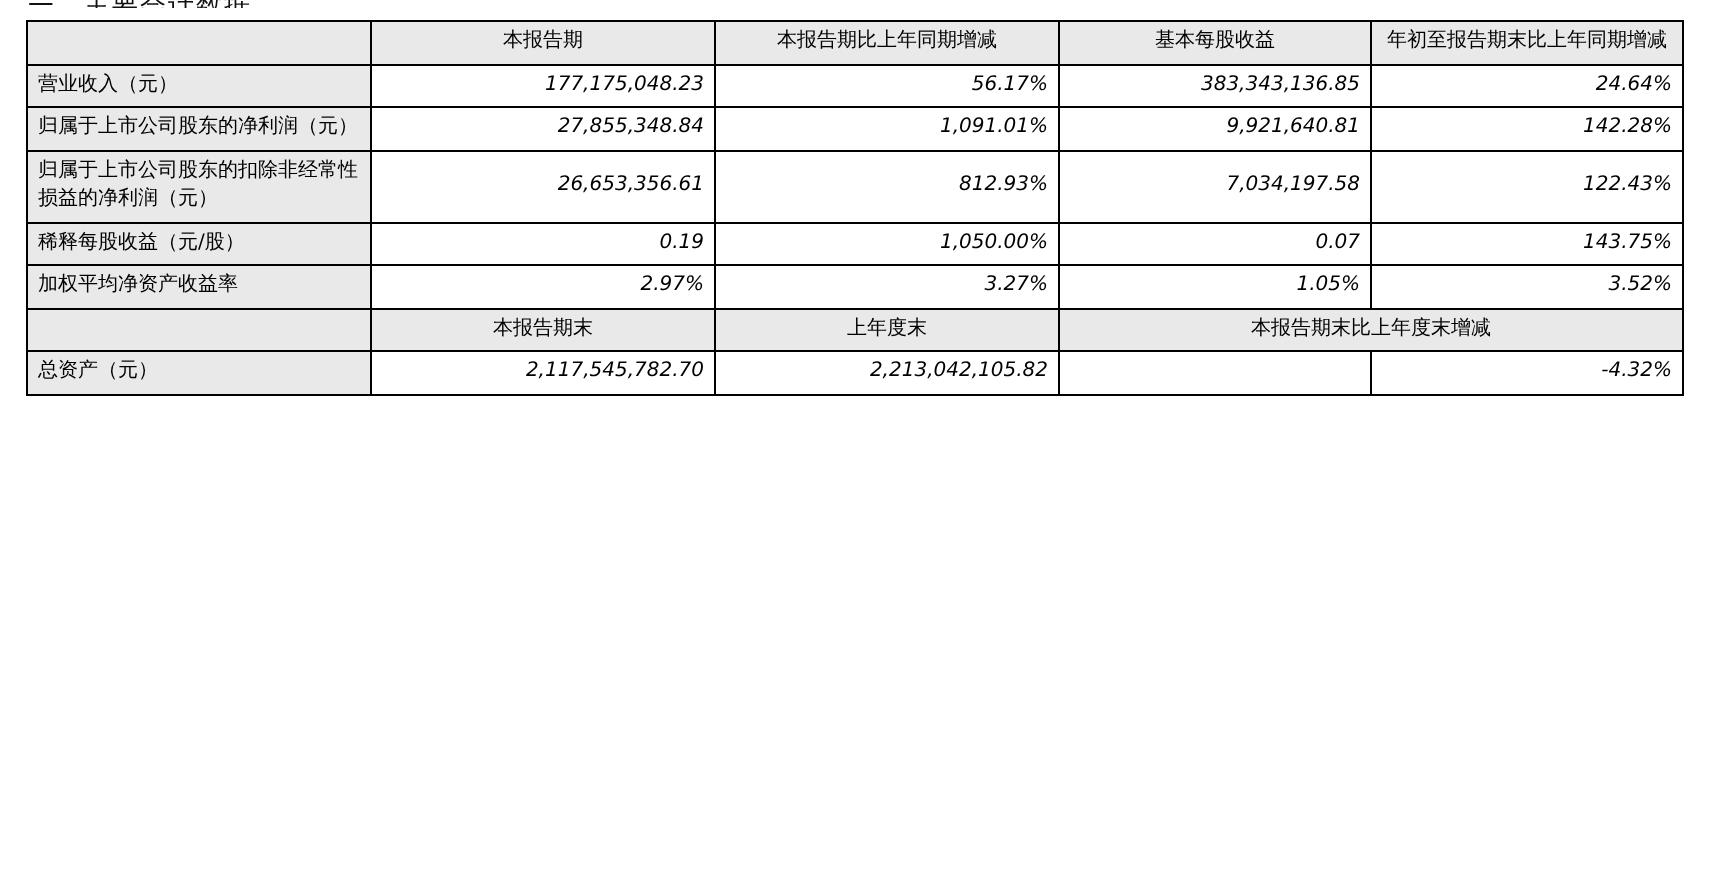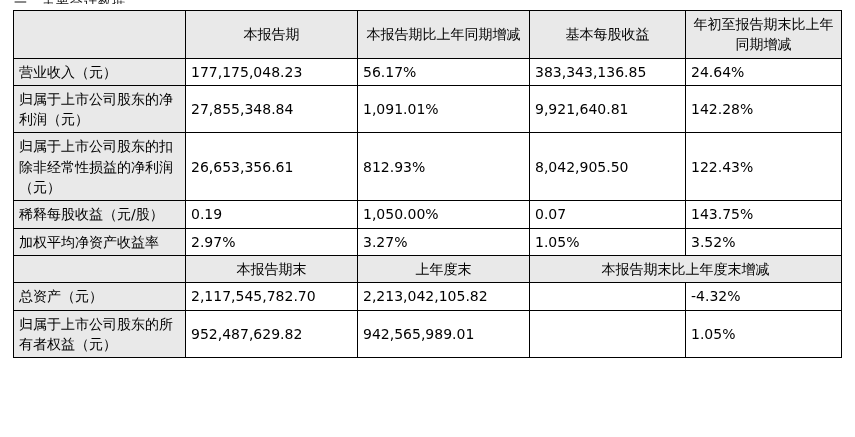--- a/index.html
+++ b/index.html
@@ -32,40 +32,42 @@
     overflow: hidden;
     height: 10px;
   }
   table.fin {
     position: absolute;
     top: 10px;
     left: 13px;
     width: 828px;
     border-collapse: collapse;
     table-layout: fixed;
-    font-size: 14px;
+    font-size: 10px;
   }
   table.fin td, table.fin th {
     border: 1px solid #000000;
     padding: 3px 5px;
     vertical-align: middle;
     font-weight: normal;
     line-height: 1.45;
   }
   .hdr {
     background: #e9e9e9;
     text-align: center;
   }
   .rowlabel {
     background: #e9e9e9;
     text-align: left;
     line-height: 1.5;
   }
   .num {
+    text-align: right;
     padding-right: 7px;
+    font-style: italic;
   }
   .ctr {
     text-align: center;
   }
   .blank {
     background: #ffffff;
   }
   col.c0 { width: 172px; }
   col.c1 { width: 172px; }
   col.c2 { width: 172px; }
@@ -109,21 +111,21 @@
         <td class="num">27,855,348.84</td>
         <td class="num">1,091.01%</td>
         <td class="num">9,921,640.81</td>
         <td class="num">142.28%</td>
       </tr>
 
       <tr>
         <td class="rowlabel">归属于上市公司股东的扣除非经常性损益的净利润（元）</td>
         <td class="num">26,653,356.61</td>
         <td class="num">812.93%</td>
-        <td class="num">8,042,905.50</td>
+        <td class="num">7,034,197.58</td>
         <td class="num">122.43%</td>
       </tr>
 
 
 
       <tr>
         <td class="rowlabel">稀释每股收益（元/股）</td>
         <td class="num">0.19</td>
         <td class="num">1,050.00%</td>
         <td class="num">0.07</td>
@@ -146,23 +148,16 @@
       </tr>
 
       <tr>
         <td class="rowlabel">总资产（元）</td>
         <td class="num">2,117,545,782.70</td>
         <td class="num">2,213,042,105.82</td>
         <td class="blank"></td>
         <td class="num">-4.32%</td>
       </tr>
 
-      <tr>
-        <td class="rowlabel">归属于上市公司股东的所有者权益（元）</td>
-        <td class="num">952,487,629.82</td>
-        <td class="num">942,565,989.01</td>
-        <td class="blank"></td>
-        <td class="num">1.05%</td>
-      </tr>
     </tbody>
   </table>
 
 </div>
 
 </body></html>

